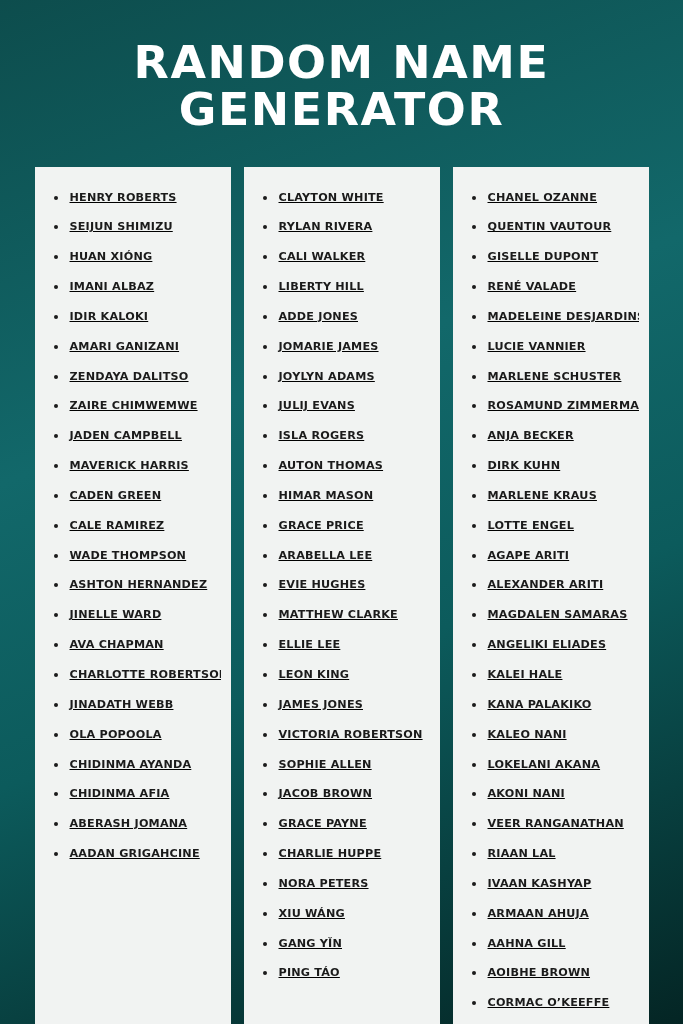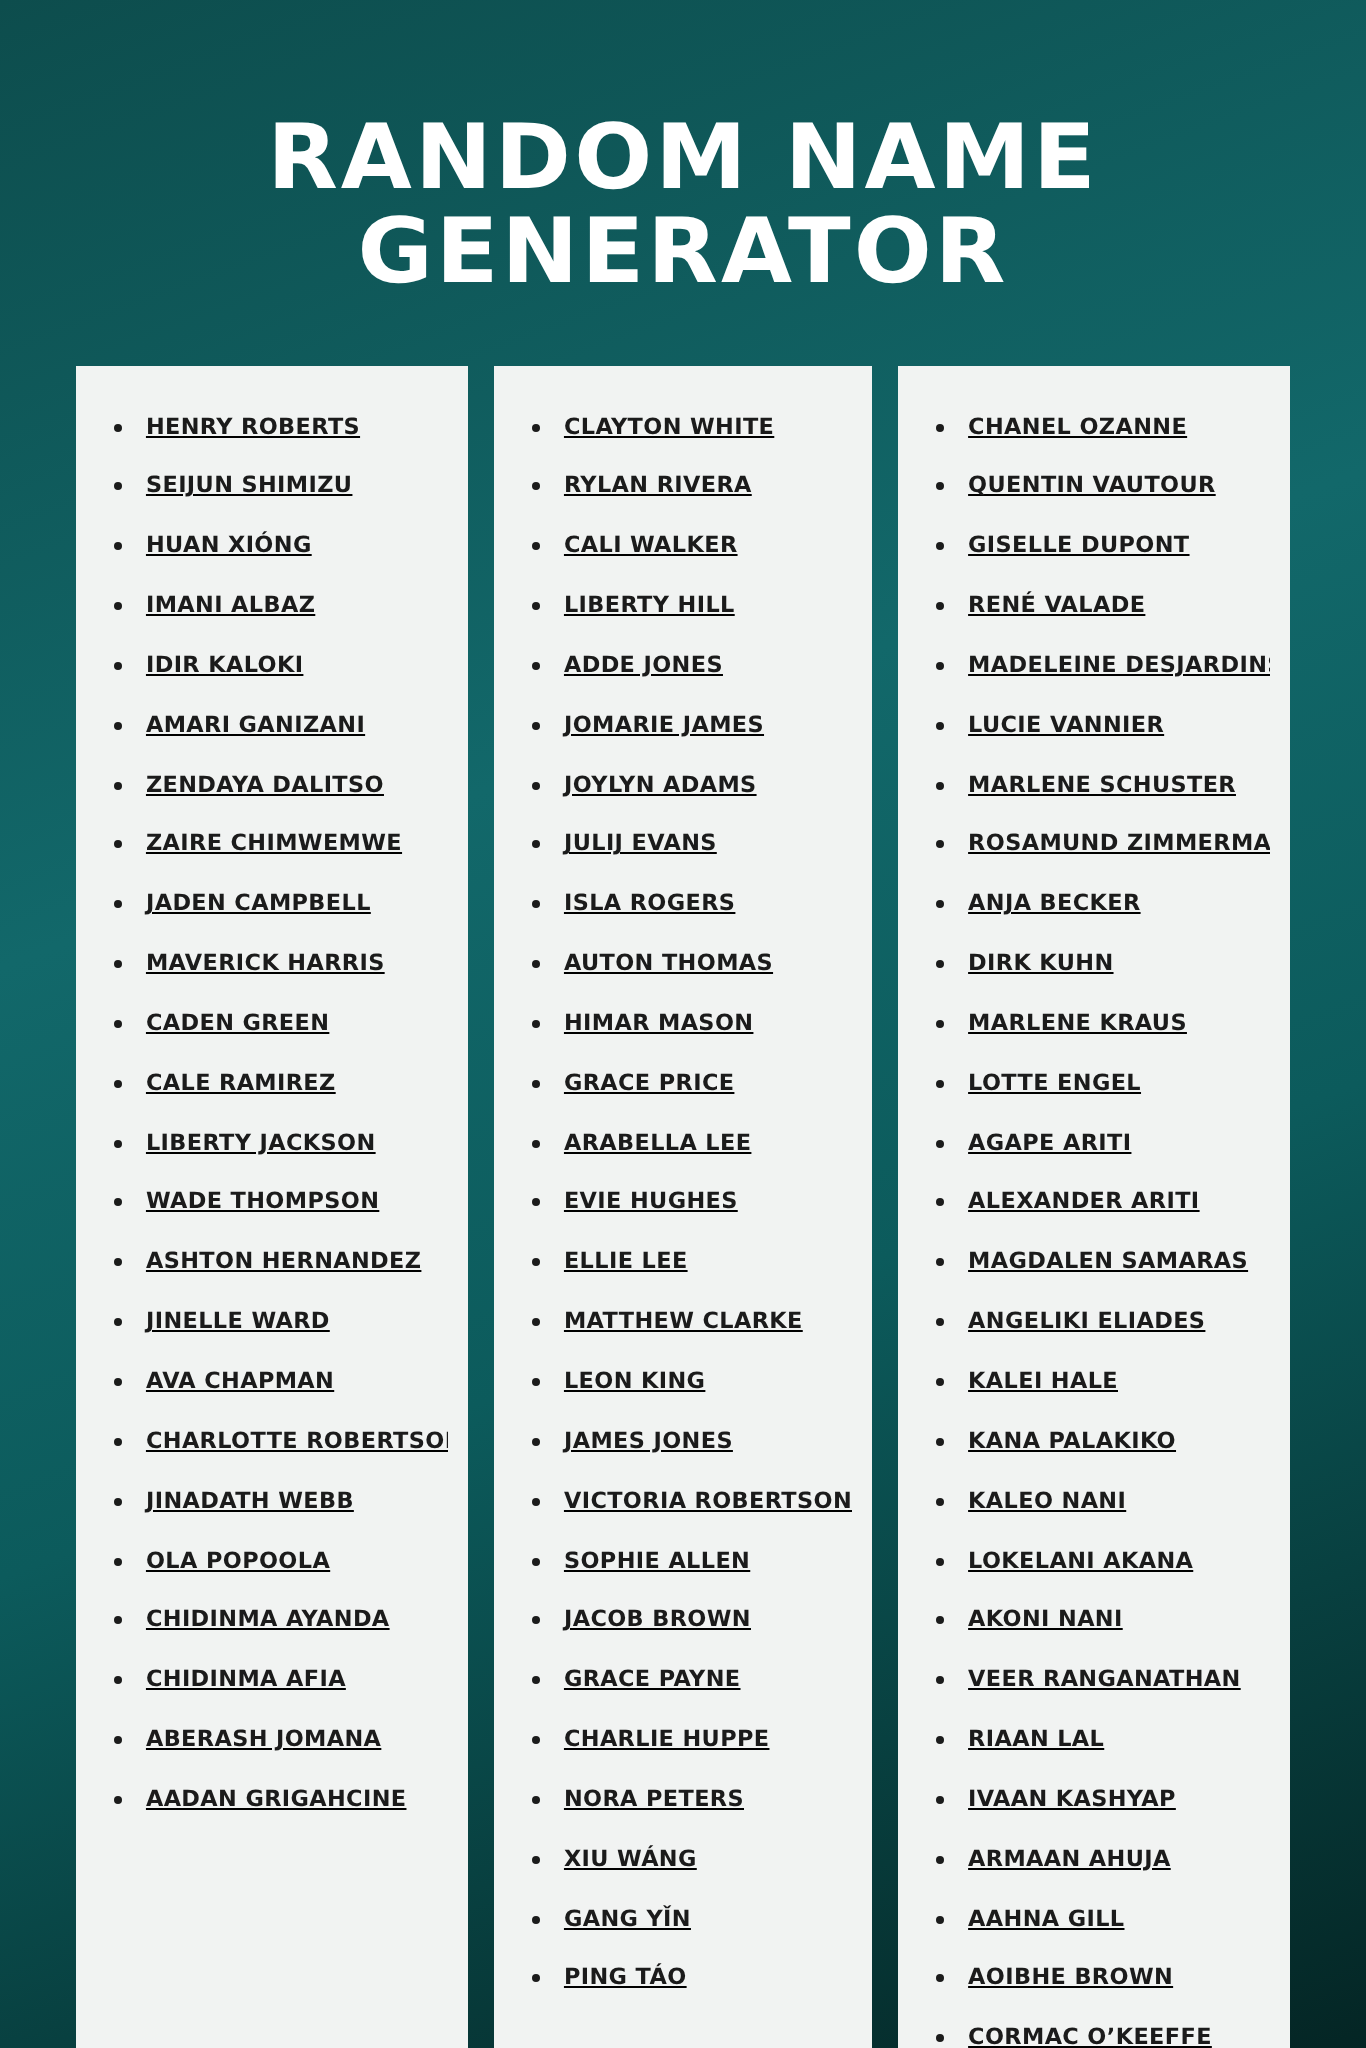--- a/index.html
+++ b/index.html
@@ -12,21 +12,21 @@
   }
   body {
     font-family: "Liberation Sans", sans-serif;
     background: linear-gradient(160deg, #0d4d4d 0%, #12686a 38%, #0c5b5c 62%, #042524 100%);
     position: relative;
   }
   .page {
     width: 683px;
     height: 1024px;
     position: relative;
-    padding: 17px;
+    padding: 1px;
     border-radius: 30px;
   }
   .title {
     text-align: center;
     color: #ffffff;
     font-family: "DejaVu Sans", sans-serif;
     font-weight: bold;
     font-size: 45px;
     letter-spacing: 1.5px;
     padding-top: 38px;
@@ -95,21 +95,20 @@
         <li>Huan Xióng</li>
         <li>Imani Albaz</li>
         <li>Idir Kaloki</li>
         <li>Amari Ganizani</li>
         <li>Zendaya Dalitso</li>
         <li>Zaire Chimwemwe</li>
         <li>Jaden Campbell</li>
         <li>Maverick Harris</li>
         <li>Caden Green</li>
         <li>Cale Ramirez</li>
-        <li>Liberty Jackson</li>
         <li>Wade Thompson</li>
         <li>Ashton Hernandez</li>
         <li>Jinelle Ward</li>
         <li>Ava Chapman</li>
         <li>Charlotte Robertson</li>
         <li>Jinadath Webb</li>
         <li>Ola Popoola</li>
         <li>Chidinma Ayanda</li>
         <li>Chidinma Afia</li>
         <li>Aberash Jomana</li>
@@ -126,22 +125,22 @@
         <li>Adde Jones</li>
         <li>Jomarie James</li>
         <li>Joylyn Adams</li>
         <li>Julij Evans</li>
         <li>Isla Rogers</li>
         <li>Auton Thomas</li>
         <li>Himar Mason</li>
         <li>Grace Price</li>
         <li>Arabella Lee</li>
         <li>Evie Hughes</li>
+        <li>Matthew Clarke</li>
         <li>Ellie Lee</li>
-        <li>Matthew Clarke</li>
         <li>Leon King</li>
         <li>James Jones</li>
         <li>Victoria Robertson</li>
         <li>Sophie Allen</li>
         <li>Jacob Brown</li>
         <li>Grace Payne</li>
         <li>Charlie Huppe</li>
         <li>Nora Peters</li>
         <li>Xiu Wáng</li>
         <li>Gang Yǐn</li>

